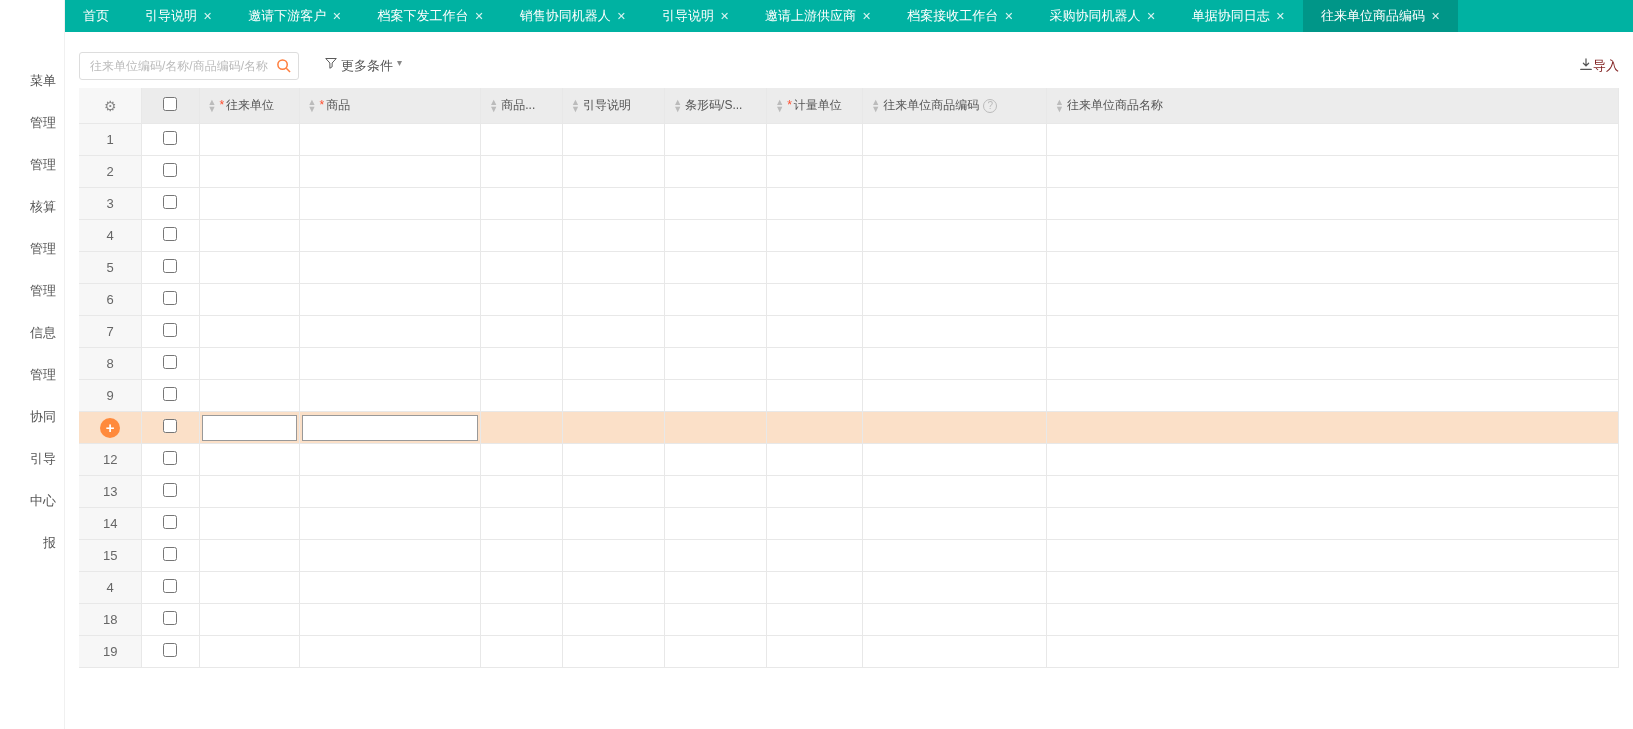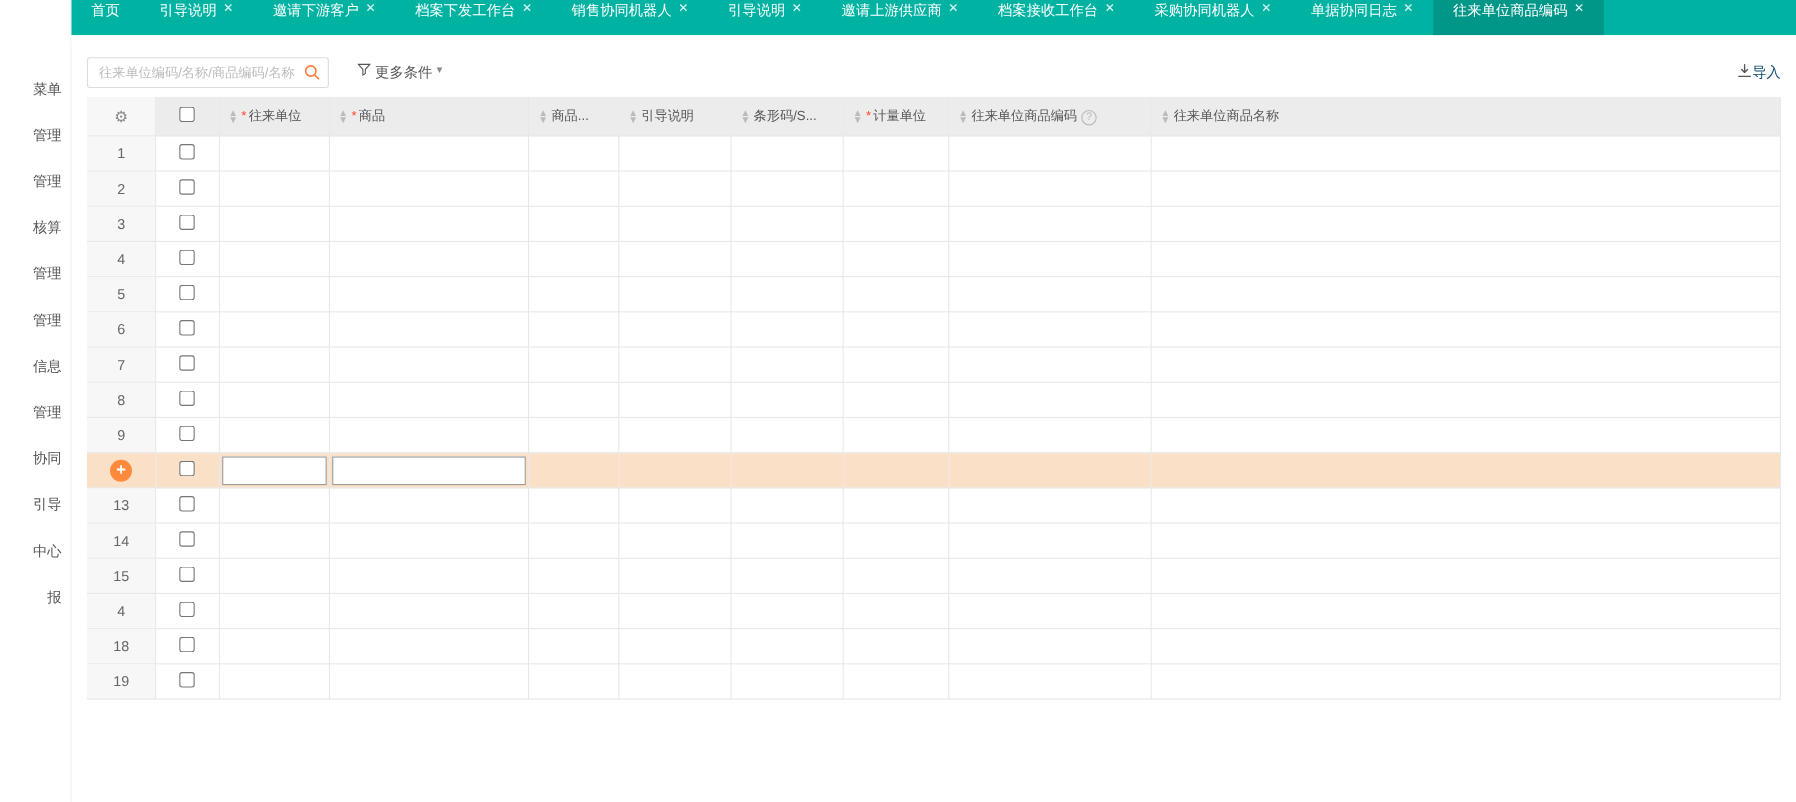--- a/index.html
+++ b/index.html
@@ -5,36 +5,36 @@
 *{box-sizing:border-box;margin:0;padding:0}
 body{font-family:"Microsoft YaHei","PingFang SC",Arial,sans-serif;font-size:13px;color:#333;background:#fff;overflow:hidden}
 .app{display:flex;height:729px;width:1633px}
 
 .sidebar{width:65px;background:#fff;border-right:1px solid #f0f0f0;padding-top:60px;flex-shrink:0;overflow:hidden}
 .side-item{height:42px;display:flex;align-items:center;justify-content:flex-end;padding-right:8px;font-size:13px;color:#555;cursor:pointer;white-space:nowrap}
 
 .main{flex:1;display:flex;flex-direction:column;min-width:0}
 
 .tabbar{height:32px;background:#00b2a2;display:flex;align-items:stretch;overflow:hidden;flex-shrink:0}
-.tab{display:flex;align-items:flex-start;gap:6px;padding:1px 18px;color:#fff;font-size:13px;cursor:pointer;white-space:nowrap;position:relative}
+.tab{display:flex;align-items:center;gap:6px;padding:1px 18px;color:#fff;font-size:13px;cursor:pointer;white-space:nowrap;position:relative}
 .tab.active{background:#009688}
 .tab .x{font-size:11px;opacity:.85}
 
 .gap{height:12px;background:#fff}
 
 .toolbar{height:44px;display:flex;align-items:center;padding:0 14px;gap:26px}
 .searchbox{position:relative;width:220px}
 .searchbox input{width:100%;height:28px;border:1px solid #ddd;border-radius:3px;padding:0 30px 0 10px;font-size:12px;color:#888;outline:none}
 .searchbox input::placeholder{color:#bbb}
 .searchbox .sicon{position:absolute;right:8px;top:6px;color:#ff7d3c;font-weight:bold}
 .more-cond{display:flex;align-items:flex-start;gap:4px;color:#555;font-size:13px;cursor:pointer}
 .more-cond .funnel{font-size:12px}
 .more-cond .chev{font-size:10px;color:#888}
 .spacer{flex:1}
-.export-btn{display:flex;align-items:center;gap:0;color:#0c4a6e;font-size:13px;cursor:pointer}
+.export-btn{display:flex;align-items:center;gap:0;color:#7f1d1d;font-size:13px;cursor:pointer}
 
 .gridwrap{flex:1;overflow:auto;padding:0 14px}
 table.grid{border-collapse:separate;border-spacing:0;width:100%;min-width:1540px;table-layout:fixed}
 .grid th,.grid td{border-right:1px solid #e8e8e8;border-bottom:1px solid #e8e8e8;height:32px;padding:0 8px;text-align:left;vertical-align:middle;font-weight:normal;overflow:hidden;text-overflow:ellipsis;white-space:nowrap}
 .grid thead th{background:#ececec;color:#555;font-size:12px;position:sticky;top:0;height:36px}
 .grid thead th:first-child,.grid td.rownum{text-align:center;width:62px;background:#f7f7f7;color:#666}
 .grid th.chk,.grid td.chk{width:56px;text-align:center;background:inherit}
 .grid thead th.chk{background:#ececec}
 .grid thead th .sort{color:#bbb;font-size:9px;margin-right:3px;display:inline-block;line-height:7px;vertical-align:middle}
 .req{color:#ff4d2e;margin-right:2px}
@@ -271,20 +271,32 @@
               <td style="padding: 2px;"><input class="cell-in" style=""></td>
               <td style="padding: 2px;"><input class="cell-in" style=""></td>
               <td></td>
               <td></td>
               <td></td>
               <td></td>
               <td></td>
               <td></td>
             </tr>
             <tr>
+              <td class="rownum">12</td>
+              <td class="chk"><input type="checkbox" style=""></td>
+              <td></td>
+              <td></td>
+              <td></td>
+              <td></td>
+              <td></td>
+              <td></td>
+              <td></td>
+              <td></td>
+            </tr>
+            <tr>
               <td class="rownum">13</td>
               <td class="chk"><input type="checkbox" style=""></td>
               <td></td>
               <td></td>
               <td></td>
               <td></td>
               <td></td>
               <td></td>
               <td></td>
               <td></td>

